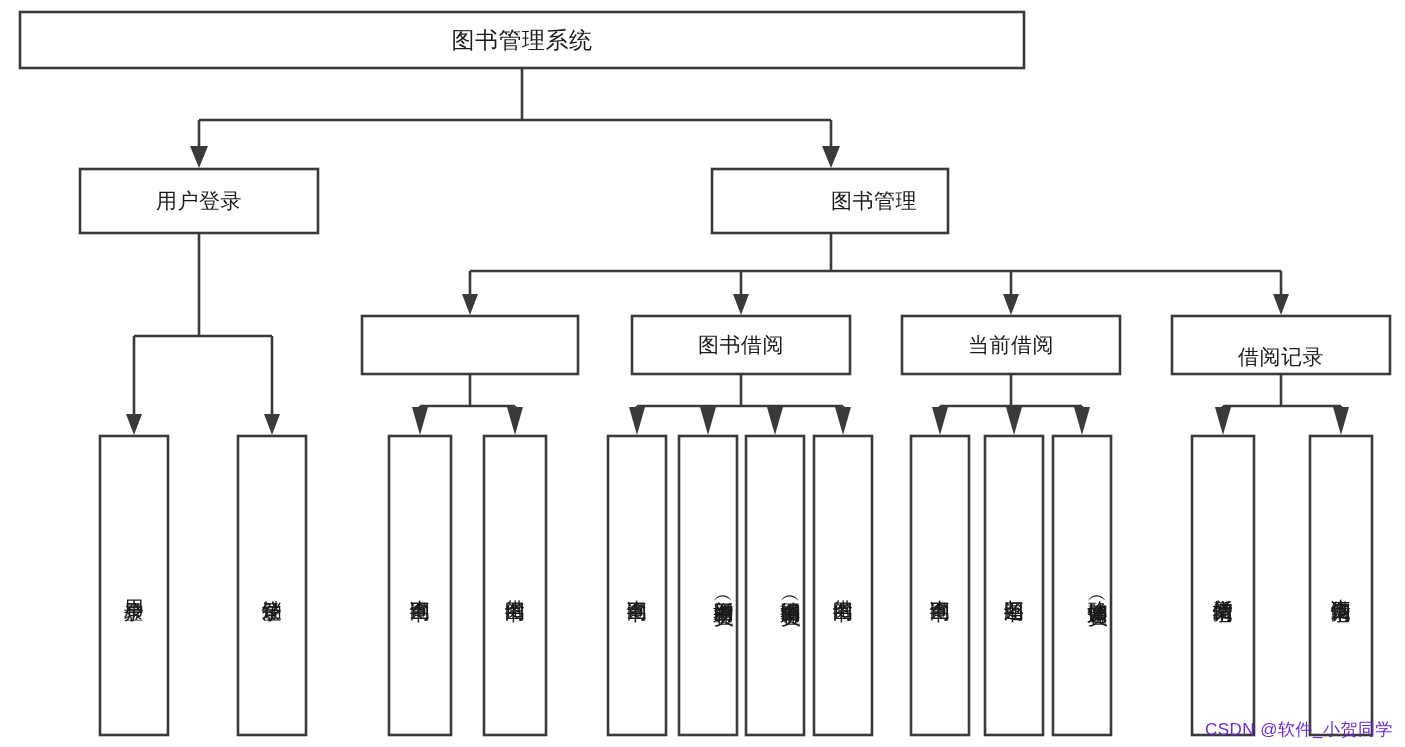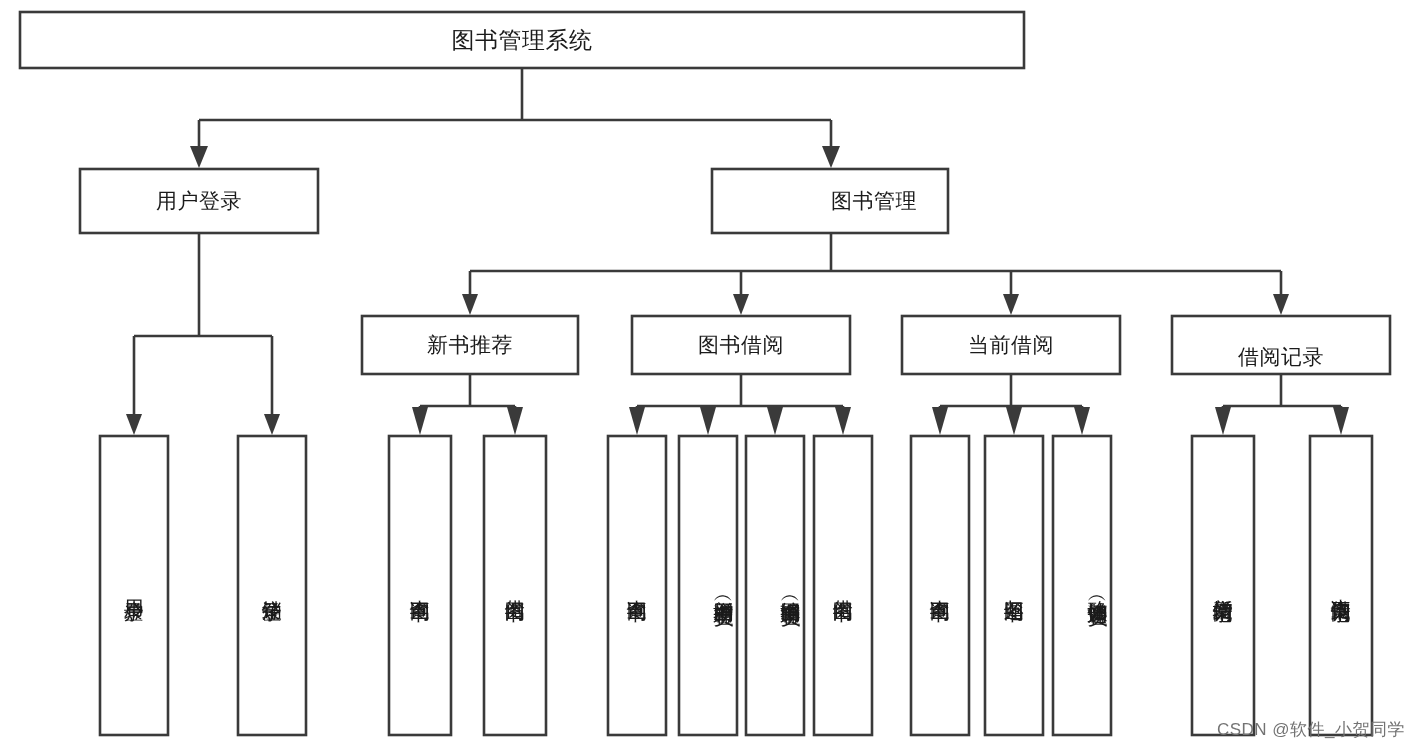--- a/index.html
+++ b/index.html
@@ -62,23 +62,23 @@
     color: #1b1b1b;
     font-size: 20px;
     line-height: 1.32;
     letter-spacing: 1px;
     writing-mode: vertical-rl;
     text-orientation: upright;
     pointer-events: none;
   }
   .watermark {
     position: absolute;
-    right: 0;
+    right: 12px;
     bottom: 6px;
-    color: #737373;
+    color: #6d28d9;
     font-size: 17px;
     letter-spacing: 0.5px;
     white-space: nowrap;
     pointer-events: none;
     margin-top: 47px;
   }
 </style>
 </head>
 <body>
 
@@ -182,21 +182,20 @@
     <rect class="node-box" x="1053" y="436" width="58" height="299"></rect>
     <rect class="node-box" x="1192" y="436" width="62" height="299"></rect>
     <rect class="node-box" x="1310" y="436" width="62" height="299"></rect>
   </svg>
 
   <div class="node-label-h" style="left:20px;  top:12px;  width:1004px; height:56px; font-size:23px;">图书管理系统</div>
 
   <div class="node-label-h" style="left:80px;  top:169px; width:238px; height:64px;">用户登录</div>
   <div class="node-label-h" style="left:712px; top:169px; width:236px; height:64px;padding-left:44px;">图书管理</div>
 
-  <div class="node-label-h" style="left:362px;  top:316px; width:216px; height:58px;">新书推荐</div>
   <div class="node-label-h" style="left:902px;  top:316px; width:218px; height:58px;">当前借阅</div>
   <div class="node-label-h" style="left:632px;  top:316px; width:218px; height:58px;">图书借阅</div>
   <div class="node-label-h" style="left:1172px; top:316px; width:218px; height:58px;margin-top:12px;">借阅记录</div>
 
   <div class="node-label-v" style="left:100px;  top:436px; width:68px; height:299px;">用户登录</div>
   <div class="node-label-v" style="left:238px;  top:436px; width:68px; height:299px;">注销登录</div>
   <div class="node-label-v" style="left:389px;  top:436px; width:62px; height:299px;">查询图书</div>
   <div class="node-label-v" style="left:484px;  top:436px; width:62px; height:299px;">借阅图书</div>
   <div class="node-label-v" style="left:608px;  top:436px; width:58px; height:299px;">查询图书</div>
   <div class="node-label-v" style="left:679px;  top:436px; width:58px; height:299px; align-items:flex-start; padding-top:8px; box-sizing:border-box;">新增图书（管理员）</div>

